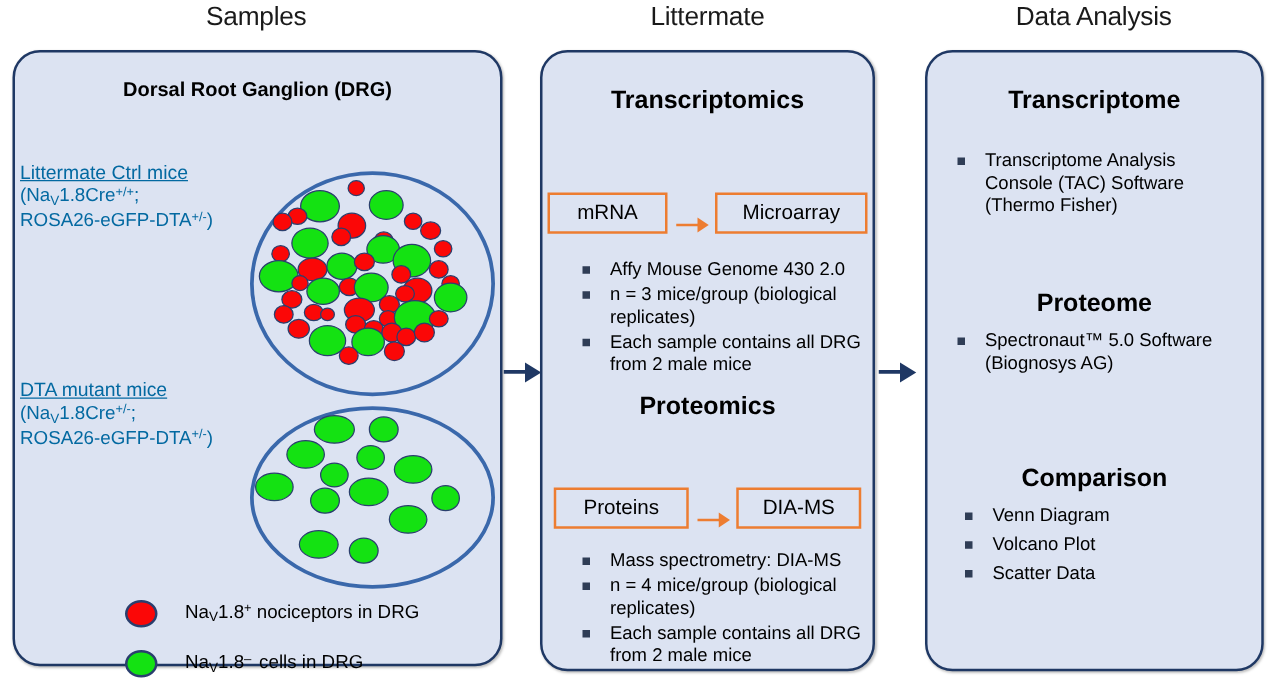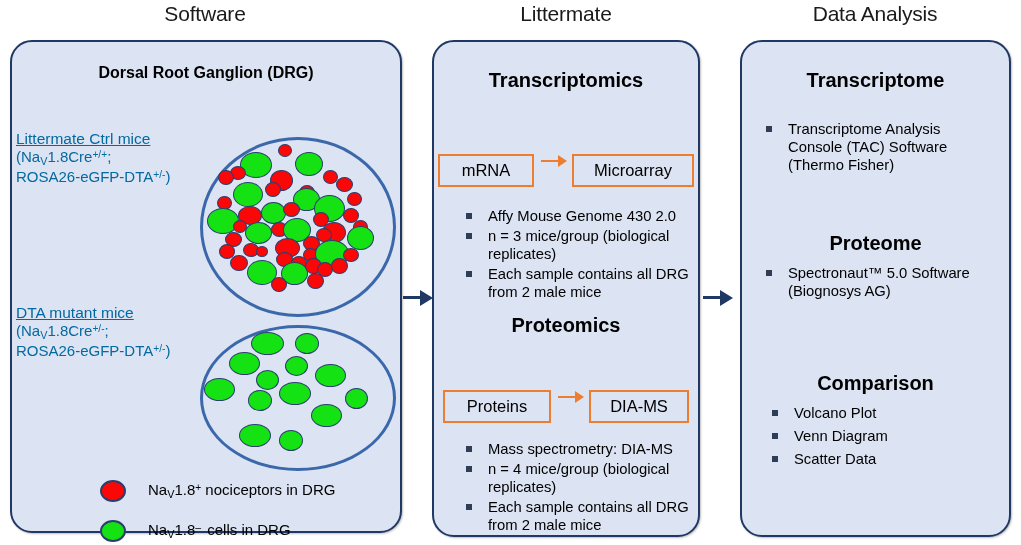--- a/index.html
+++ b/index.html
@@ -123,21 +123,21 @@
     font-weight: bold;
     font-size: 20px;
     color: #000;
   }
   #h-transcriptomics { top: 27px; }
   #h-proteomics      { top: 272px; }
 
   .flowrow {
     position: absolute;
     display: flex;
-    align-items: flex-start;
+    align-items: flex-end;
     left: 0;
     width: 100%;
     justify-content: center;
   }
   #flow-mrna { top: 112px; }
   #flow-prot { top: 348px; }
 
   .obox {
     border: 2px solid #ed7d31;
     background: transparent;
@@ -228,21 +228,21 @@
     border-top: 8px solid transparent;
     border-bottom: 8px solid transparent;
     border-left: 13px solid #1f3864;
   }
   #arrow-1 { left: 403px; top: 290px; }
   #arrow-2 { left: 703px; top: 290px; }
 </style>
 </head>
 <body>
 
-<div class="col-title" id="title-samples">Software</div>
+<div class="col-title" id="title-samples">Samples</div>
 <div class="col-title" id="title-experiments">Littermate</div>
 <div class="col-title" id="title-dataanalysis">Data Analysis</div>
 
 <div class="panel" id="panel-samples">
   <div class="panel-heading" id="drg-title">Dorsal Root Ganglion (DRG)</div>
 
   <div class="geno-block" id="geno-ctrl">
     <span class="geno-title">Littermate Ctrl mice</span>
     <div><span>(Na</span><span class="sub">V</span><span>1.8Cre</span><span class="sup">+/+</span><span>;</span></div>
     <div><span>ROSA26-eGFP-DTA</span><span class="sup">+/-</span><span>)</span></div>
@@ -381,17 +381,17 @@
     <li>Transcriptome Analysis Console (TAC) Software (Thermo Fisher)</li>
   </ul>
 
   <div class="sec-heading" id="h-proteome">Proteome</div>
   <ul class="bullets" id="bullets-proteome">
     <li>Spectronaut™ 5.0 Software (Biognosys AG)</li>
   </ul>
 
   <div class="sec-heading" id="h-comparison">Comparison</div>
   <ul class="bullets" id="bullets-comparison">
+    <li>Venn Diagram</li>
     <li>Volcano Plot</li>
-    <li>Venn Diagram</li>
     <li>Scatter Data</li>
   </ul>
 </div>
 
 </body></html>

